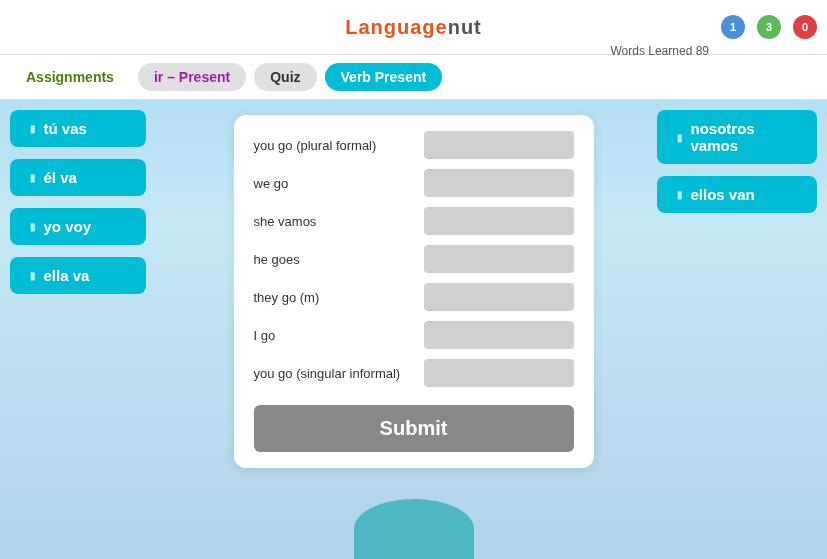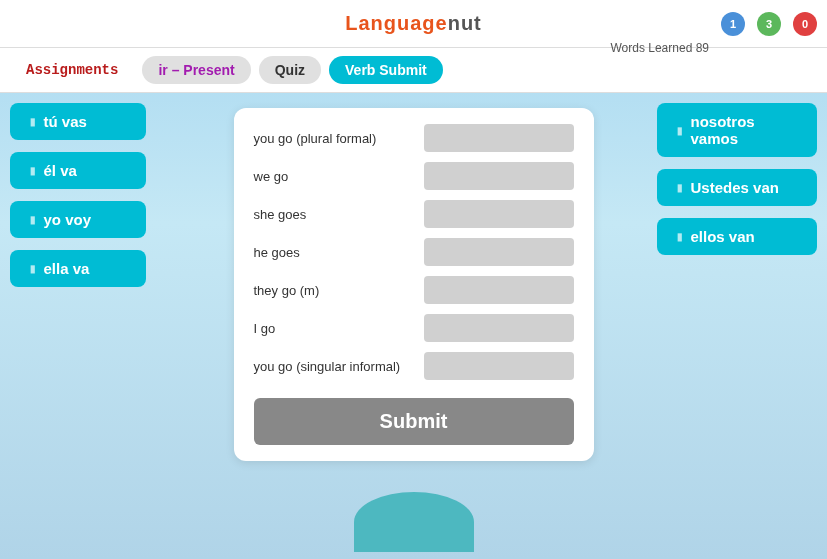--- a/index.html
+++ b/index.html
@@ -9,21 +9,21 @@
       font-family: Arial, sans-serif;
       background: linear-gradient(180deg, #a8d8f0 0%, #c5e8f5 40%, #b0d4e8 100%);
       overflow: hidden;
       position: relative;
     }
 
     
     .top-bar {
       display: flex;
       align-items: center;
-      height: 48px;
+      height: 55px;
       background: white;
       padding: 0 10px;
       gap: 6px;
       border-bottom: 1px solid #ddd;
       position: relative;
     }
     .top-bar-title {
       position: absolute;
       left: 50%;
       transform: translateX(-50%);
@@ -74,22 +74,21 @@
     .nav-tab {
       padding: 6px 16px;
       border-radius: 20px;
       font-size: 14px;
       font-weight: 600;
       cursor: pointer;
       border: none;
     }
     .nav-tab.assignments {
       background: transparent;
-      color: #b91c1c;
-      font-family: Liberation Mono, monospace;
+      color: #4d7c0f;
     }
     .nav-tab.ir-present {
       background: #e0e0e0;
       color: #a21caf;
     }
     .nav-tab.quiz {
       background: #e0e0e0;
       color: #333;
     }
     .nav-tab.verb-matcher {
@@ -251,21 +250,21 @@
         <span>0</span>
       </div>
     </div>
   </div>
 </div>
 
 <div class="nav-tabs">
   <button class="nav-tab assignments">Assignments</button>
   <button class="nav-tab ir-present">ir – Present</button>
   <button class="nav-tab quiz">Quiz</button>
-  <button class="nav-tab verb-matcher">Verb Submit</button>
+  <button class="nav-tab verb-matcher">Verb Present</button>
 </div>
 
 <div class="main-content">
 
   <div class="left-verbs">
     <button class="verb-btn-left">tú vas</button>
     <button class="verb-btn-left">él va</button>
     <button class="verb-btn-left">yo voy</button>
     <button class="verb-btn-left">ella va</button>
   </div>
@@ -273,21 +272,21 @@
   <div class="center-panel">
     <div class="match-row">
       <span class="match-label">you go (plural formal)</span>
       <div class="match-input"></div>
     </div>
     <div class="match-row">
       <span class="match-label">we go</span>
       <div class="match-input"></div>
     </div>
     <div class="match-row">
-      <span class="match-label">she goes</span>
+      <span class="match-label">she vamos</span>
       <div class="match-input"></div>
     </div>
     <div class="match-row">
       <span class="match-label">he goes</span>
       <div class="match-input"></div>
     </div>
     <div class="match-row">
       <span class="match-label">they go (m)</span>
       <div class="match-input"></div>
     </div>
@@ -297,18 +296,17 @@
     </div>
     <div class="match-row">
       <span class="match-label">you go (singular informal)</span>
       <div class="match-input"></div>
     </div>
     <button class="submit-btn">Submit</button>
   </div>
 
   <div class="right-verbs">
     <button class="verb-btn-right">nosotros vamos</button>
-    <button class="verb-btn-right">Ustedes van</button>
     <button class="verb-btn-right">ellos van</button>
   </div>
 
   <div class="bottom-shape"></div>
 </div>
 
 </body></html>

